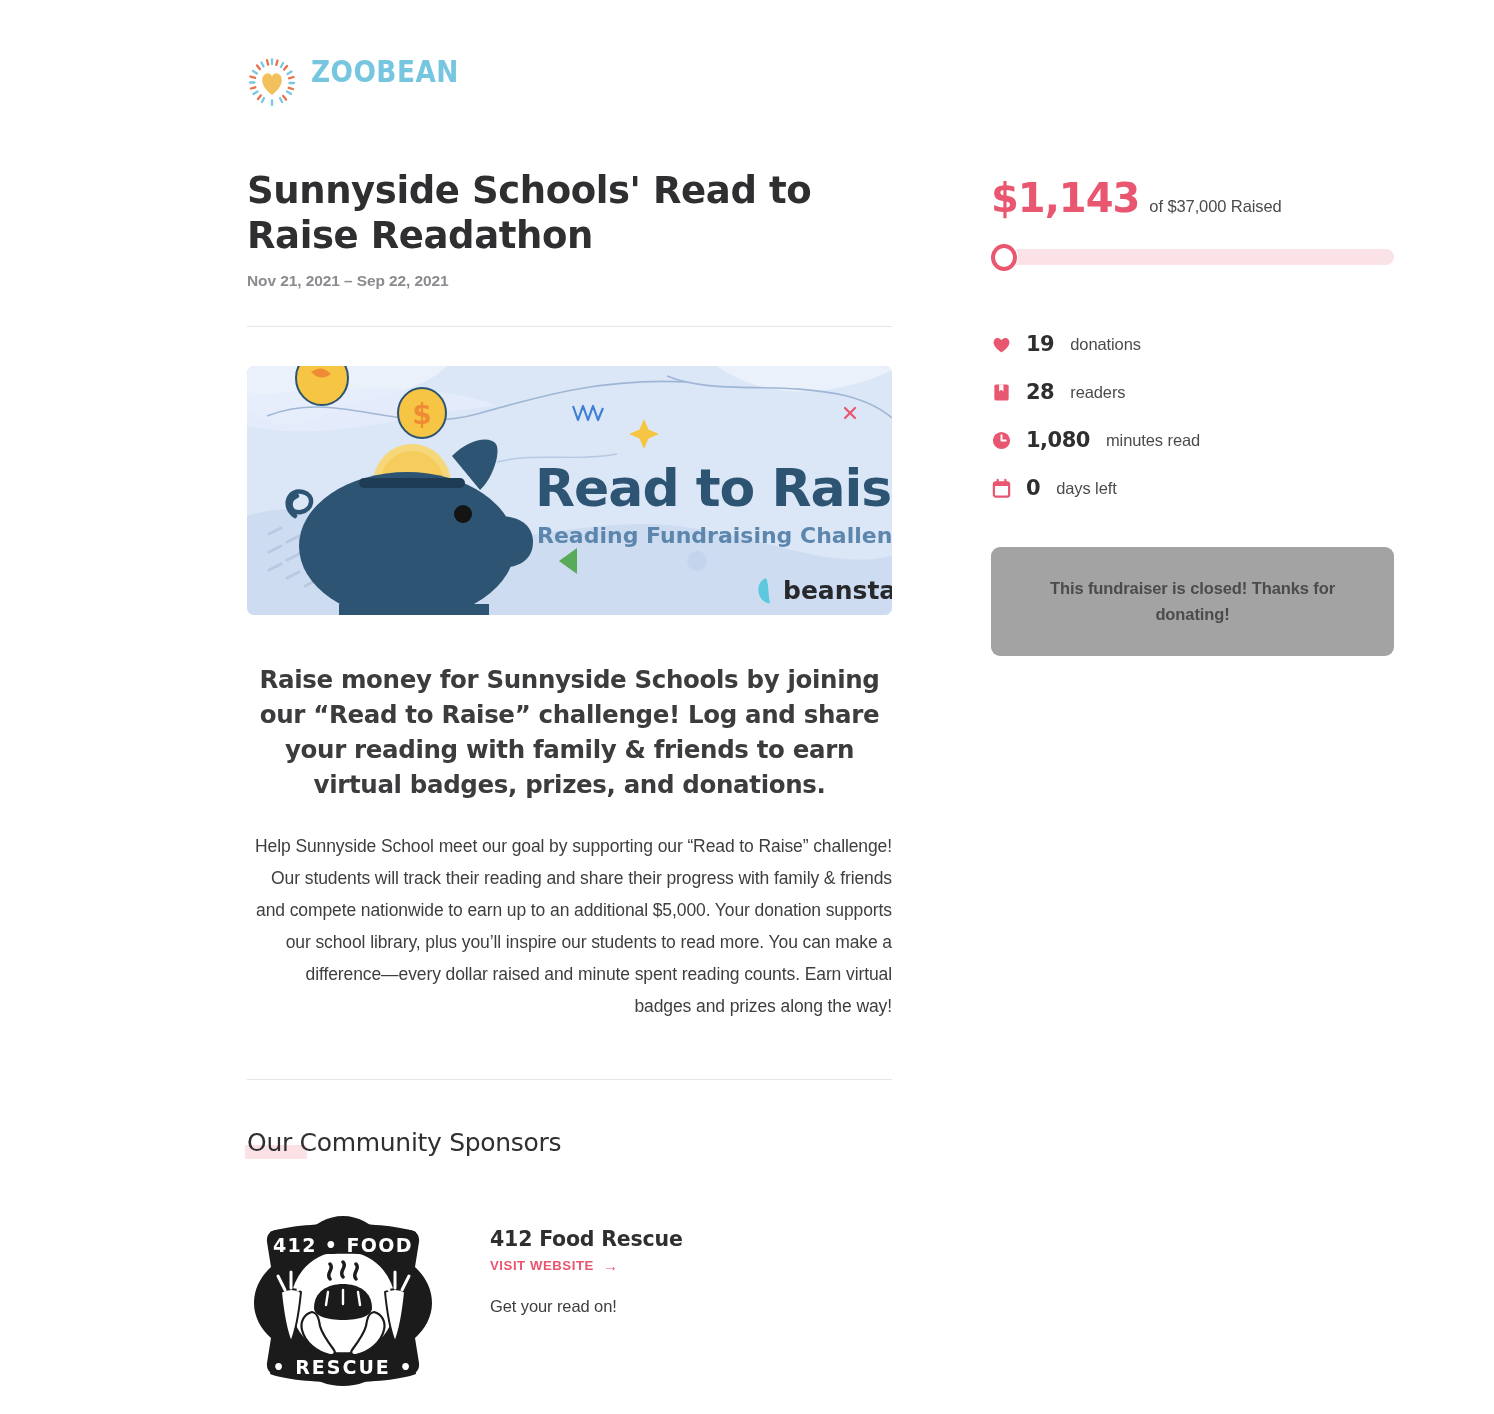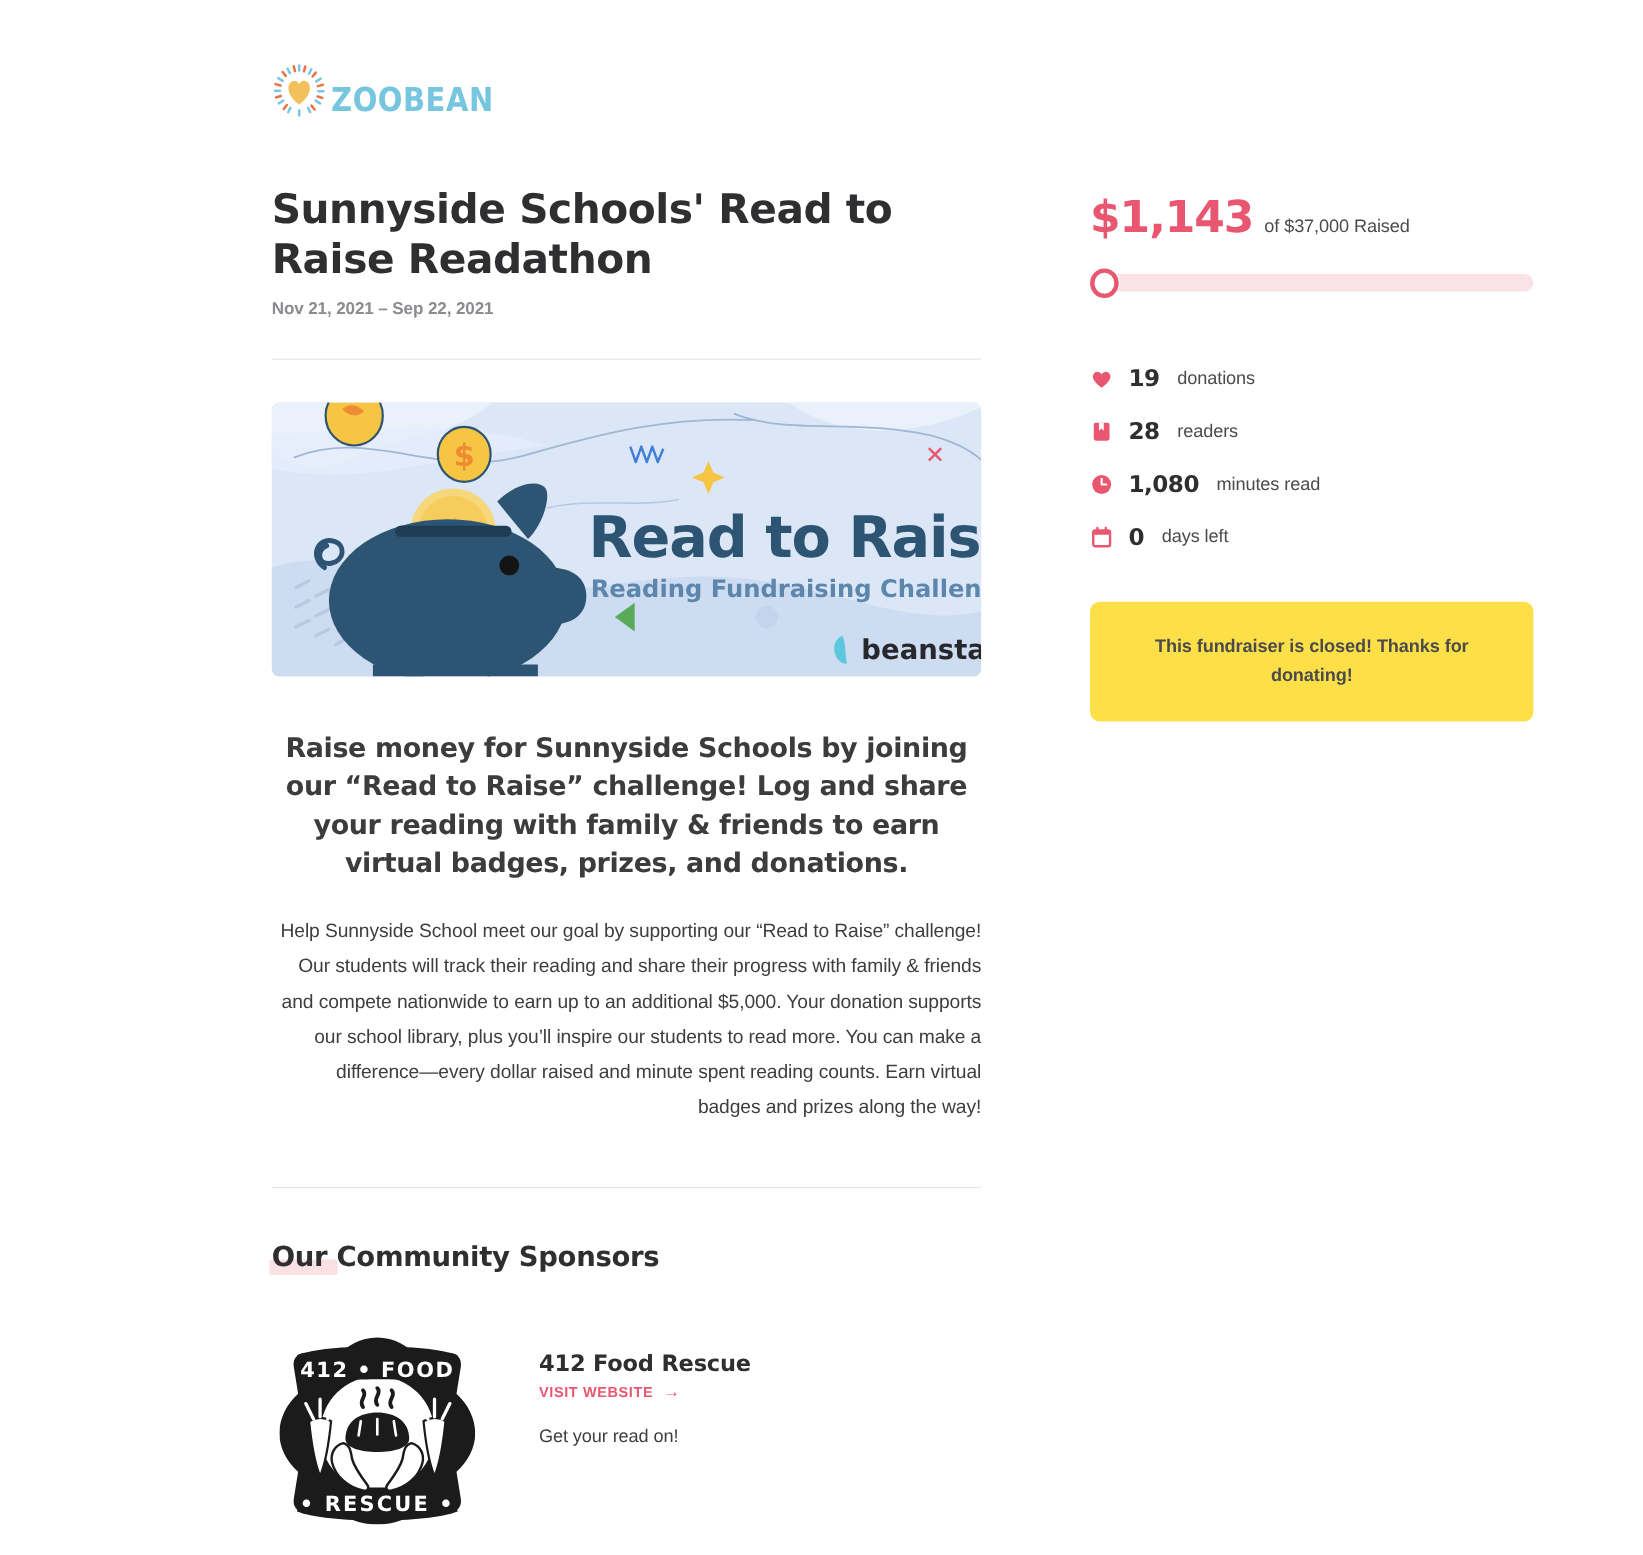--- a/index.html
+++ b/index.html
@@ -23,22 +23,22 @@
     min-height: 1414px;
     padding: 0;
   }
 
   
   .header {
     position: absolute;
     left: 247px;
     top: 57px;
     display: flex;
-    align-items: flex-end;
-    gap: 4px;
+    align-items: flex-start;
+    gap: 14px;
   }
   .logo-mark {
     width: 50px;
     height: 50px;
     position: relative;
     flex: 0 0 auto;
   }
   .logo-wordmark {
     font-family: "DejaVu Sans", sans-serif;
     font-weight: bold;
@@ -111,21 +111,21 @@
     letter-spacing: -0.1px;
     text-align: right;
   }
   .divider-2 { margin-top: 57px; }
 
   
   .sponsors-heading {
     margin-top: 48px;
     font-family: "DejaVu Sans", sans-serif;
     font-size: 25px;
-    font-weight: bold;
+    font-weight: normal;
     color: #2f2f31;
     position: relative;
     display: inline-block;
     letter-spacing: -0.3px;
   }
   .sponsors-heading .hl {
     position: absolute;
     left: -2px;
     bottom: -2px;
     width: 62px;
@@ -278,21 +278,21 @@
   .stat-label {
     font-size: 16.5px;
     color: #4b4b4d;
     letter-spacing: -0.1px;
     margin-left: 2px;
   }
 
   .closed-box {
     margin-top: 35px;
     width: 403px;
-    background: #fde047;
+    background: #a3a3a3;
     border-radius: 9px;
     padding: 29px 46px;
     text-align: center;
     font-size: 16.5px;
     font-weight: bold;
     line-height: 1.55;
     color: #4b4b4d;
     letter-spacing: -0.1px;
   }
 </style>

